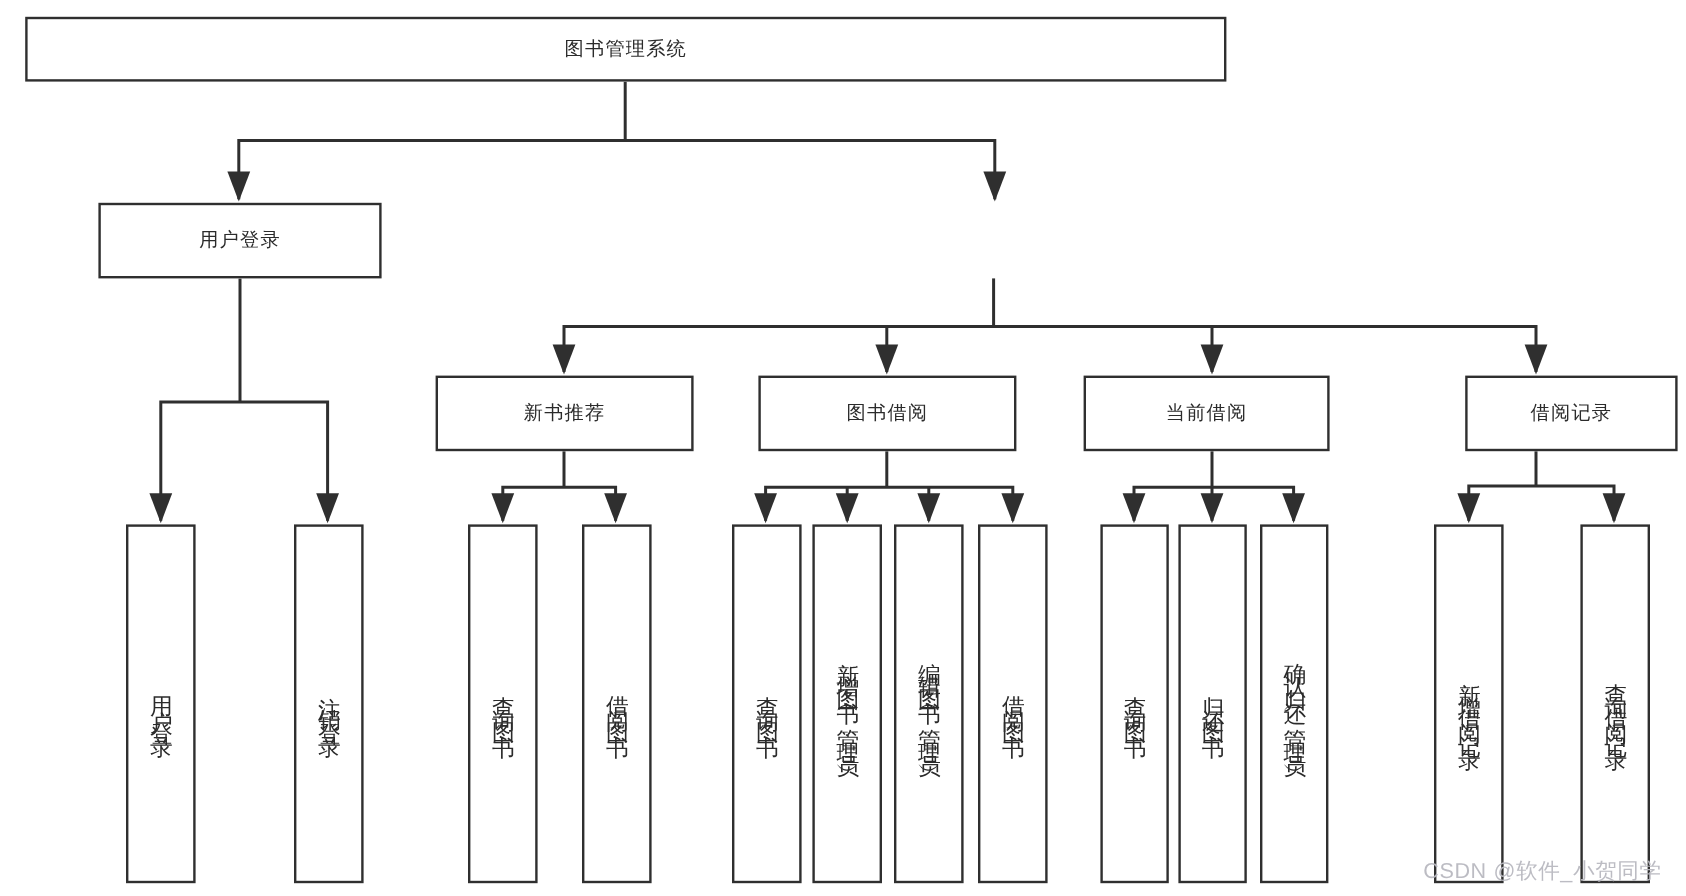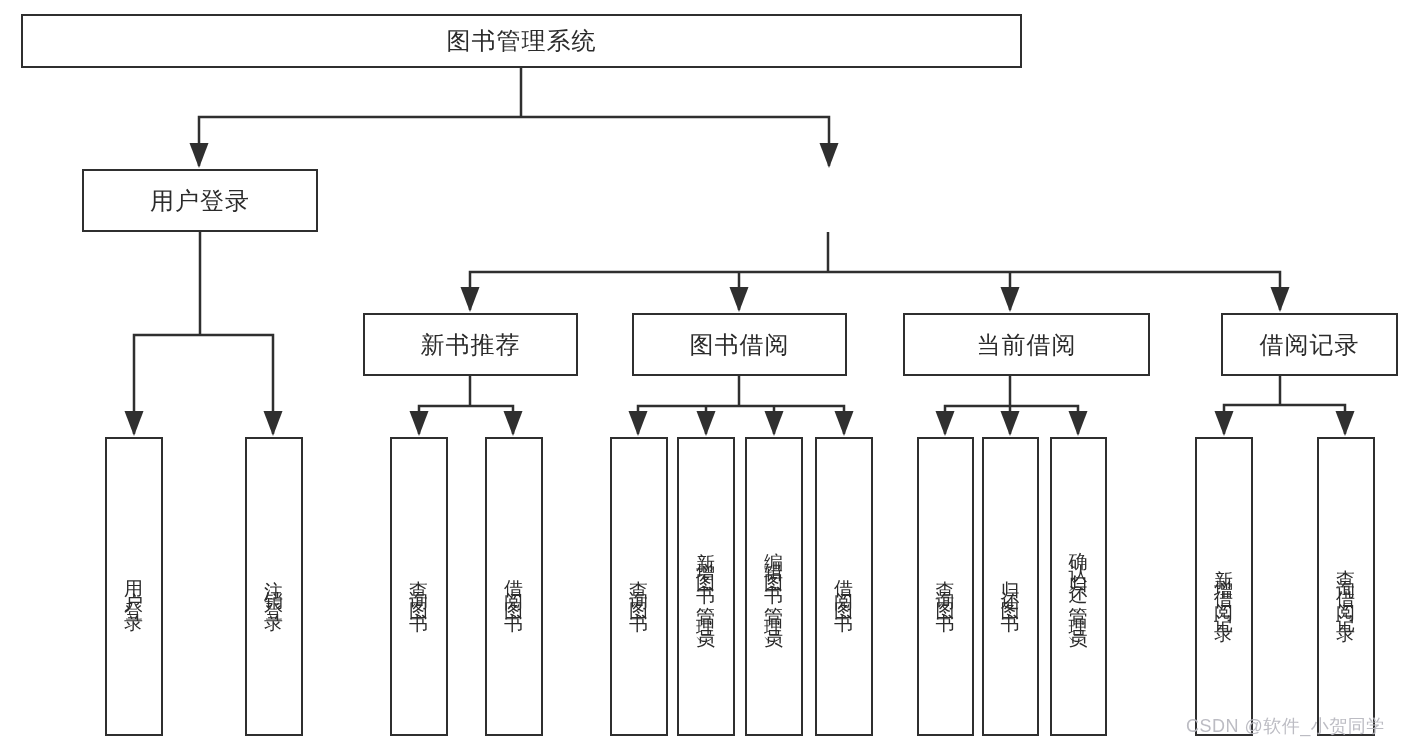--- a/index.html
+++ b/index.html
@@ -12,21 +12,21 @@
   }
   .wires{position:absolute;left:0;top:0;width:1405px;height:747px;}
   .box{
     position:absolute;
     box-sizing:border-box;
     border:2.5px solid #2f2f2f;
     background:#ffffff;
     display:flex;align-items:center;justify-content:center;
     color:#2b2b2b;
   }
-  .box.h{font-size:24px;letter-spacing:1px;white-space:nowrap;}
+  .box.h{font-size:16px;letter-spacing:1px;white-space:nowrap;}
   .box.v span{
     writing-mode:vertical-rl;
     font-size:19px;
     letter-spacing:11px;
     line-height:1;
     color:#2b2b2b;
   }
   .watermark{
     position:absolute;
     left:1186px;top:714px;
@@ -93,21 +93,21 @@
       <polygon points="1345,436 1335.5,411 1354.5,411"></polygon>
     </g>
   </svg>
 
   <div class="box h" style="left:21px;top:14px;width:1001px;height:54px">图书管理系统</div>
 
   <div class="box h" style="left:82px;top:169px;width:236px;height:63px">用户登录</div>
 
   <div class="box h" style="left:632px;top:313px;width:215px;height:63px">图书借阅</div>
   <div class="box h" style="left:363px;top:313px;width:215px;height:63px">新书推荐</div>
-  <div class="box h" style="left:903px;top:313px;width:247px;height:63px">当前借阅</div>
+  <div class="box h" style="left:903px;top:313px;width:205px;height:63px">当前借阅</div>
   <div class="box h" style="left:1221px;top:313px;width:177px;height:63px">借阅记录</div>
 
   <div class="box v" style="left:105px;top:437px;width:58px;height:299px">
     <span>用户登录</span>
   </div>
   <div class="box v" style="left:245px;top:437px;width:58px;height:299px">
     <span>注销登录</span>
   </div>
 
   <div class="box v" style="left:390px;top:437px;width:58px;height:299px">

